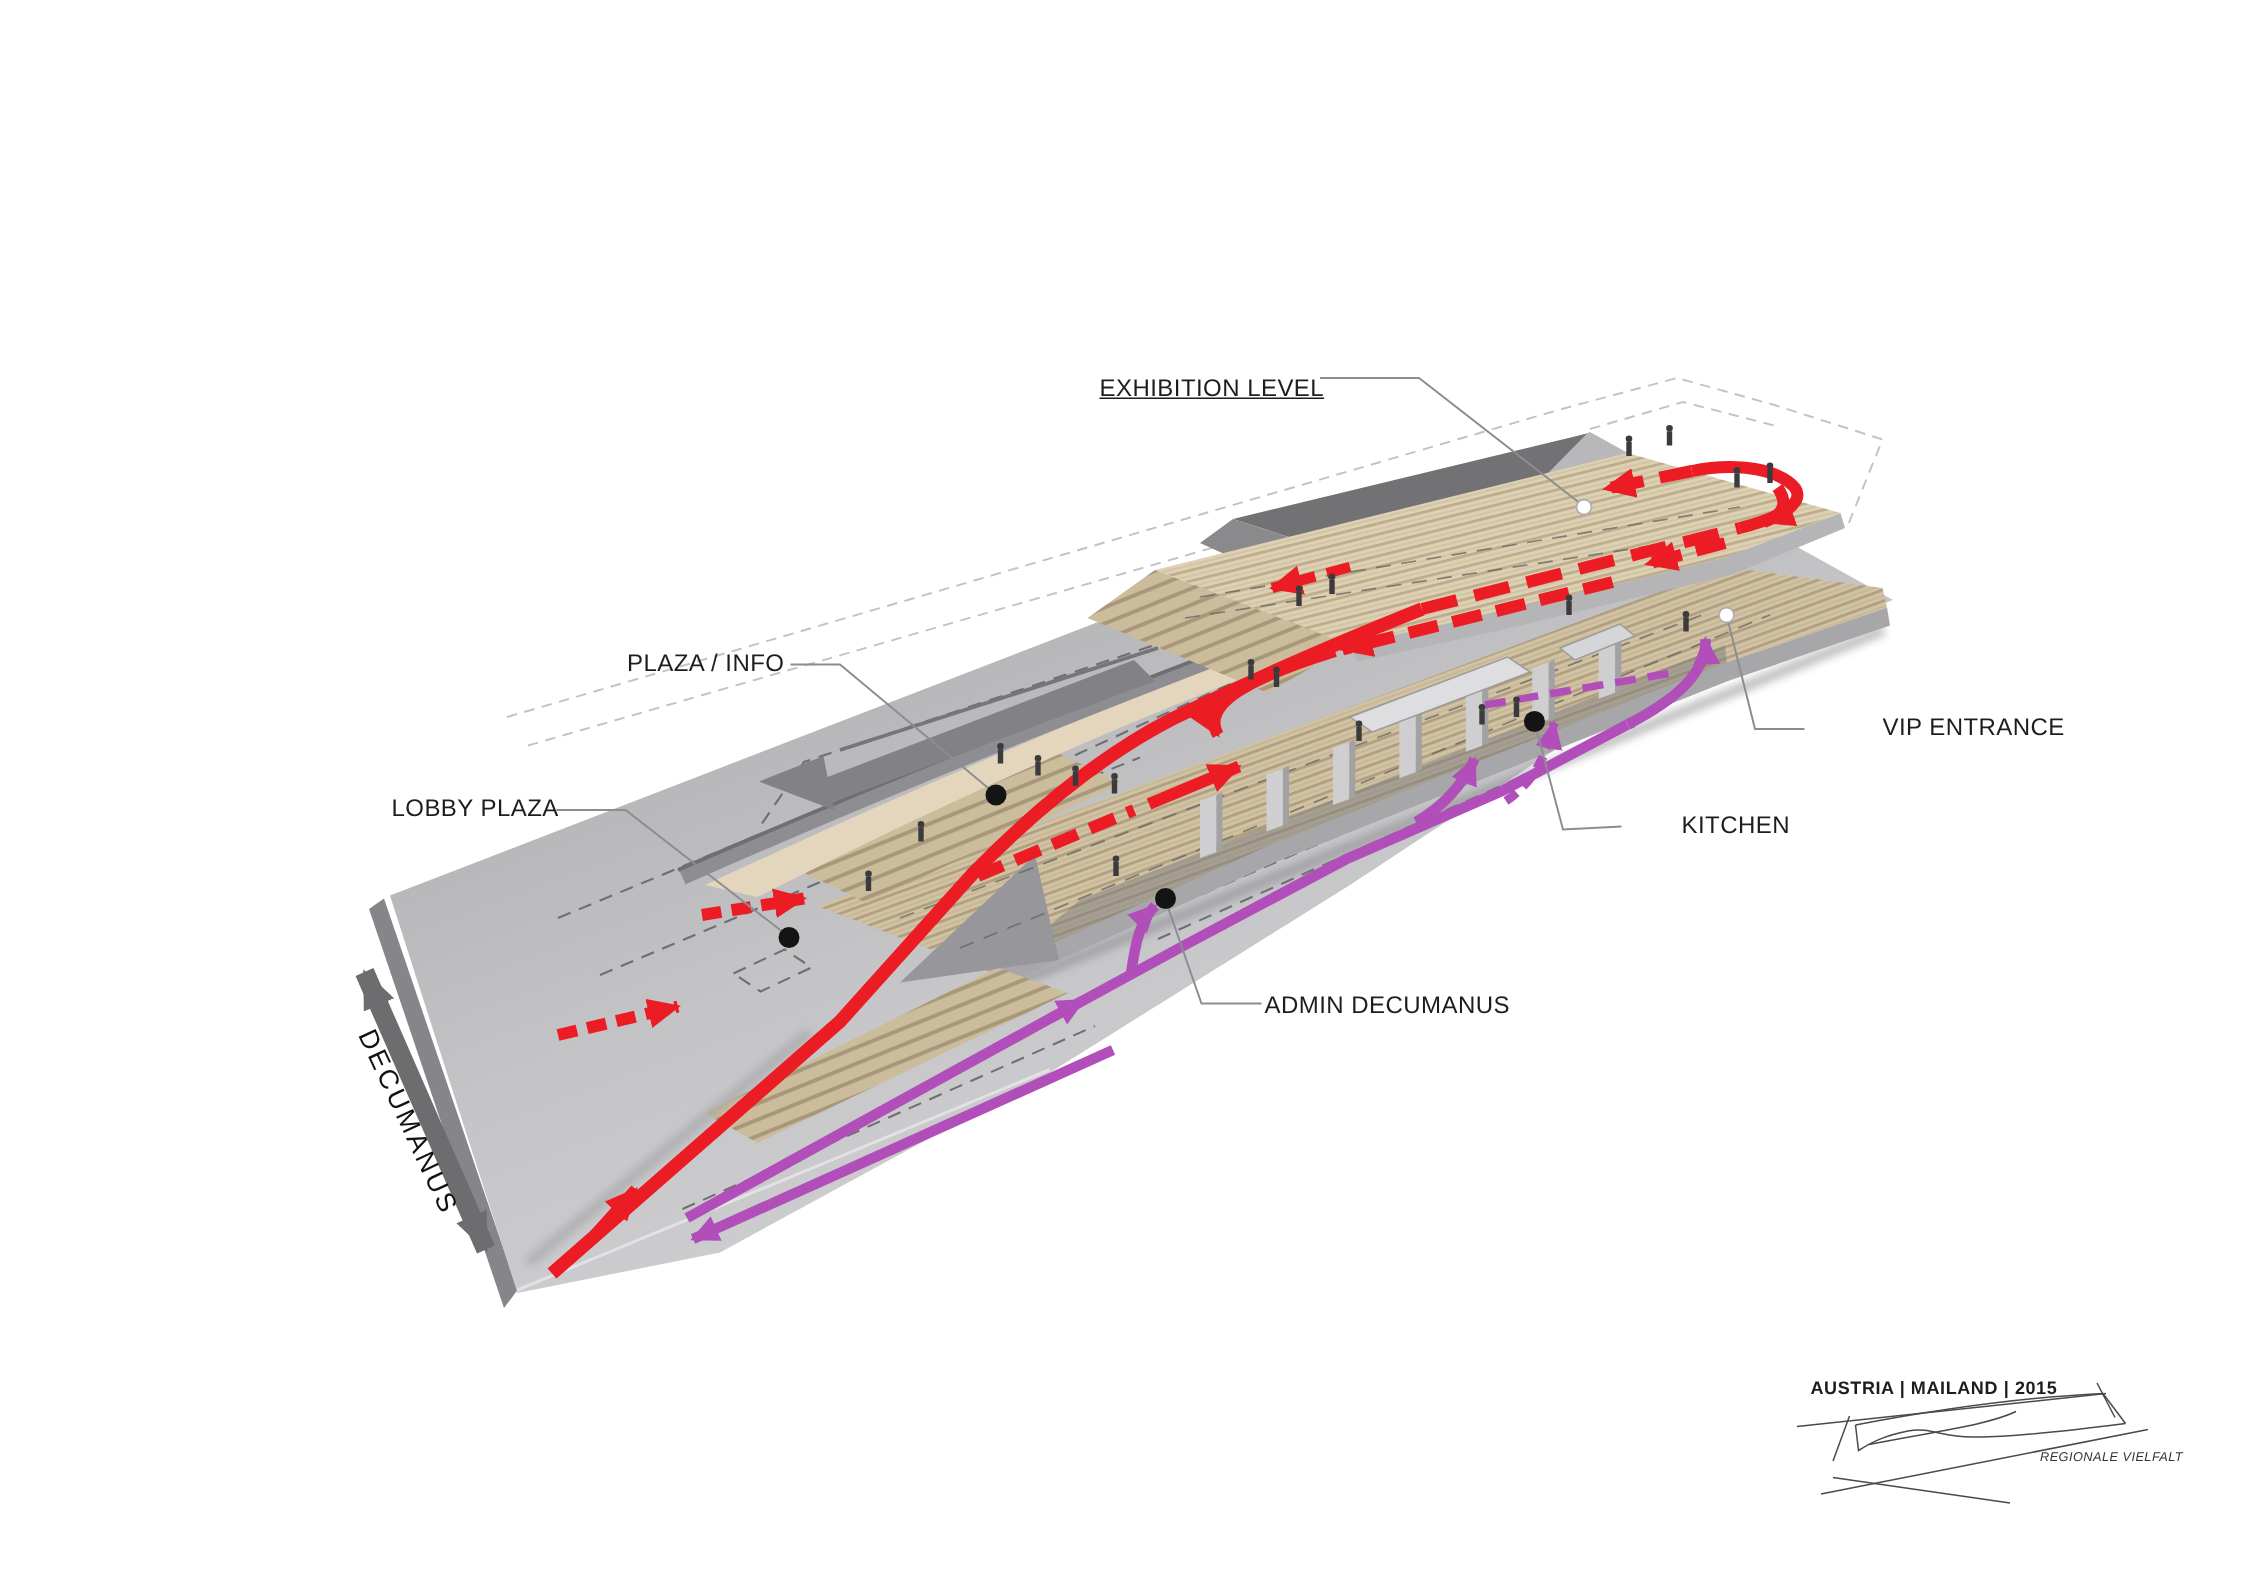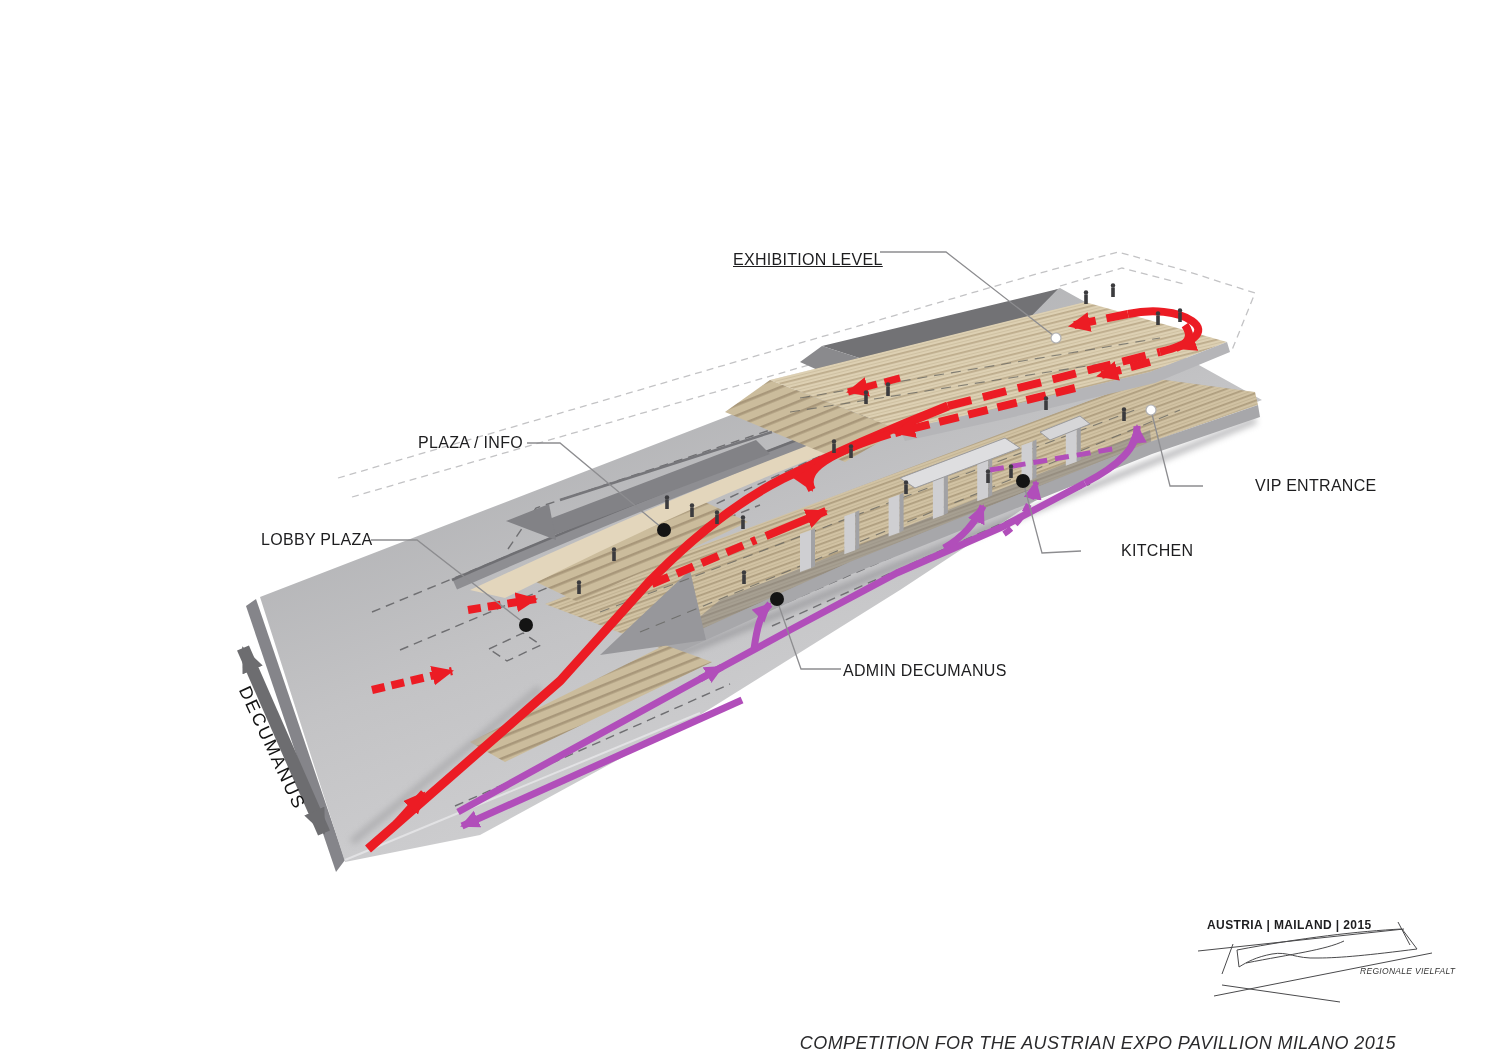--- a/index.html
+++ b/index.html
@@ -289,15 +289,14 @@
 
 <div class="lbl" style="left:733px;top:251px;text-decoration:underline;">EXHIBITION LEVEL</div>
 <div class="lbl" style="left:418px;top:434px;">PLAZA / INFO</div>
 <div class="lbl" style="left:261px;top:531px;">LOBBY PLAZA</div>
 <div class="lbl" style="left:1255px;top:477px;">VIP ENTRANCE</div>
 <div class="lbl" style="left:1085px;top:542px;margin-left:36px;">KITCHEN</div>
 <div class="lbl" style="left:843px;top:662px;">ADMIN DECUMANUS</div>
 <div class="lbl-axis" style="left:253px;top:683px;">DECUMANUS</div>
 <div class="logo-title">AUSTRIA | MAILAND | 2015</div>
 <div class="logo-tag">REGIONALE VIELFALT</div>
-<div class="caption">COMPETITION FOR THE AUSTRIAN EXPO PAVILLION MILANO 2015</div>
 
 </div>
 
 </body></html>

